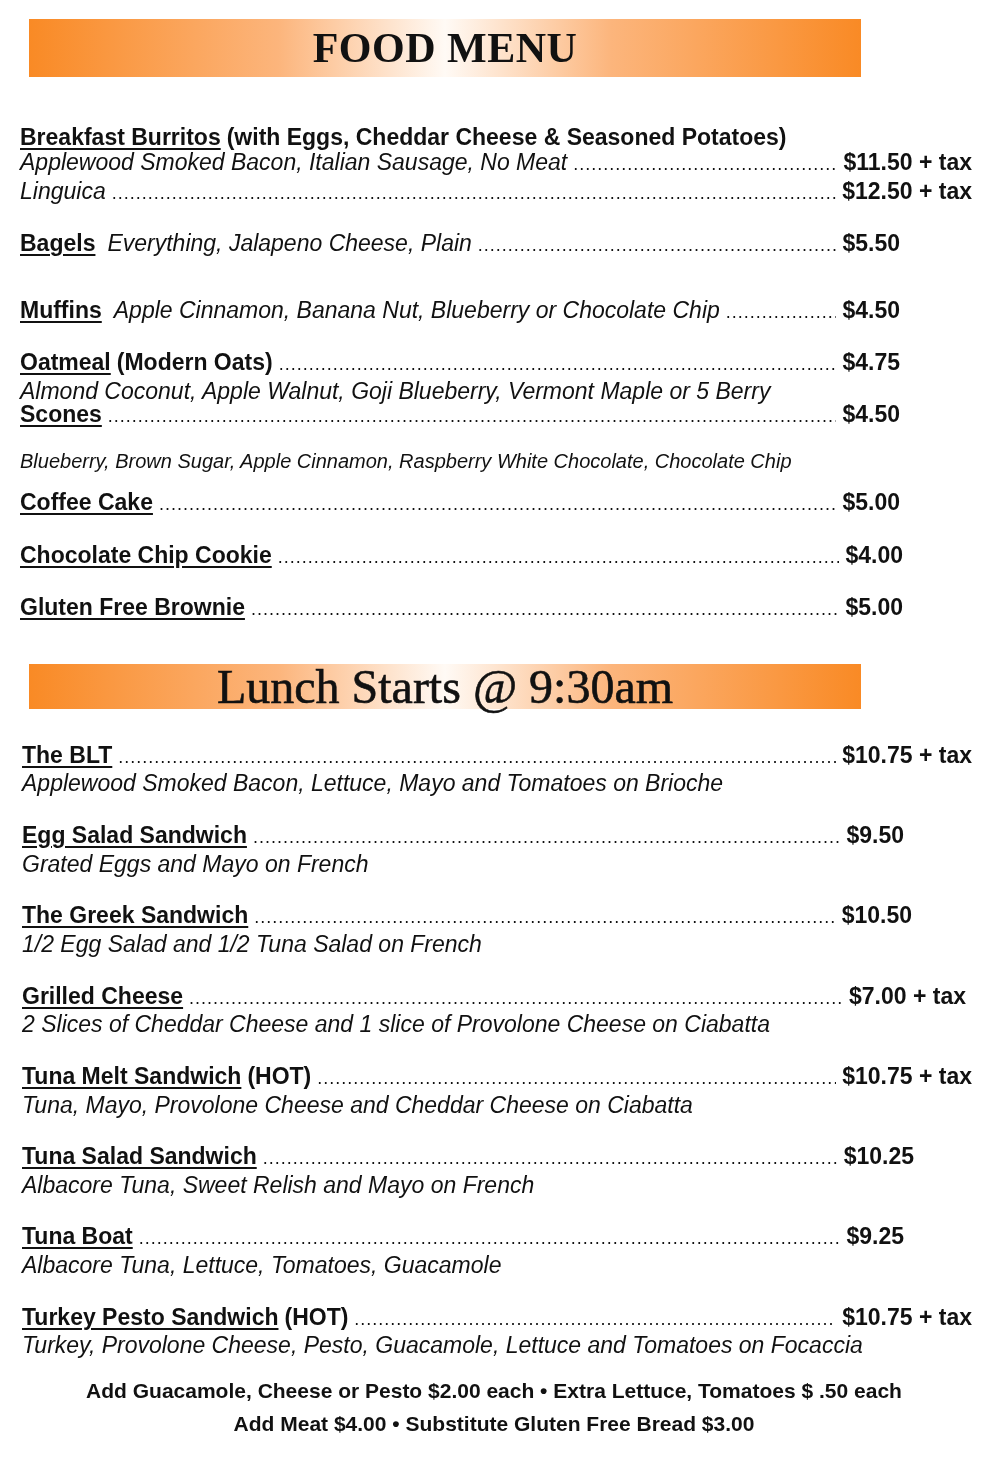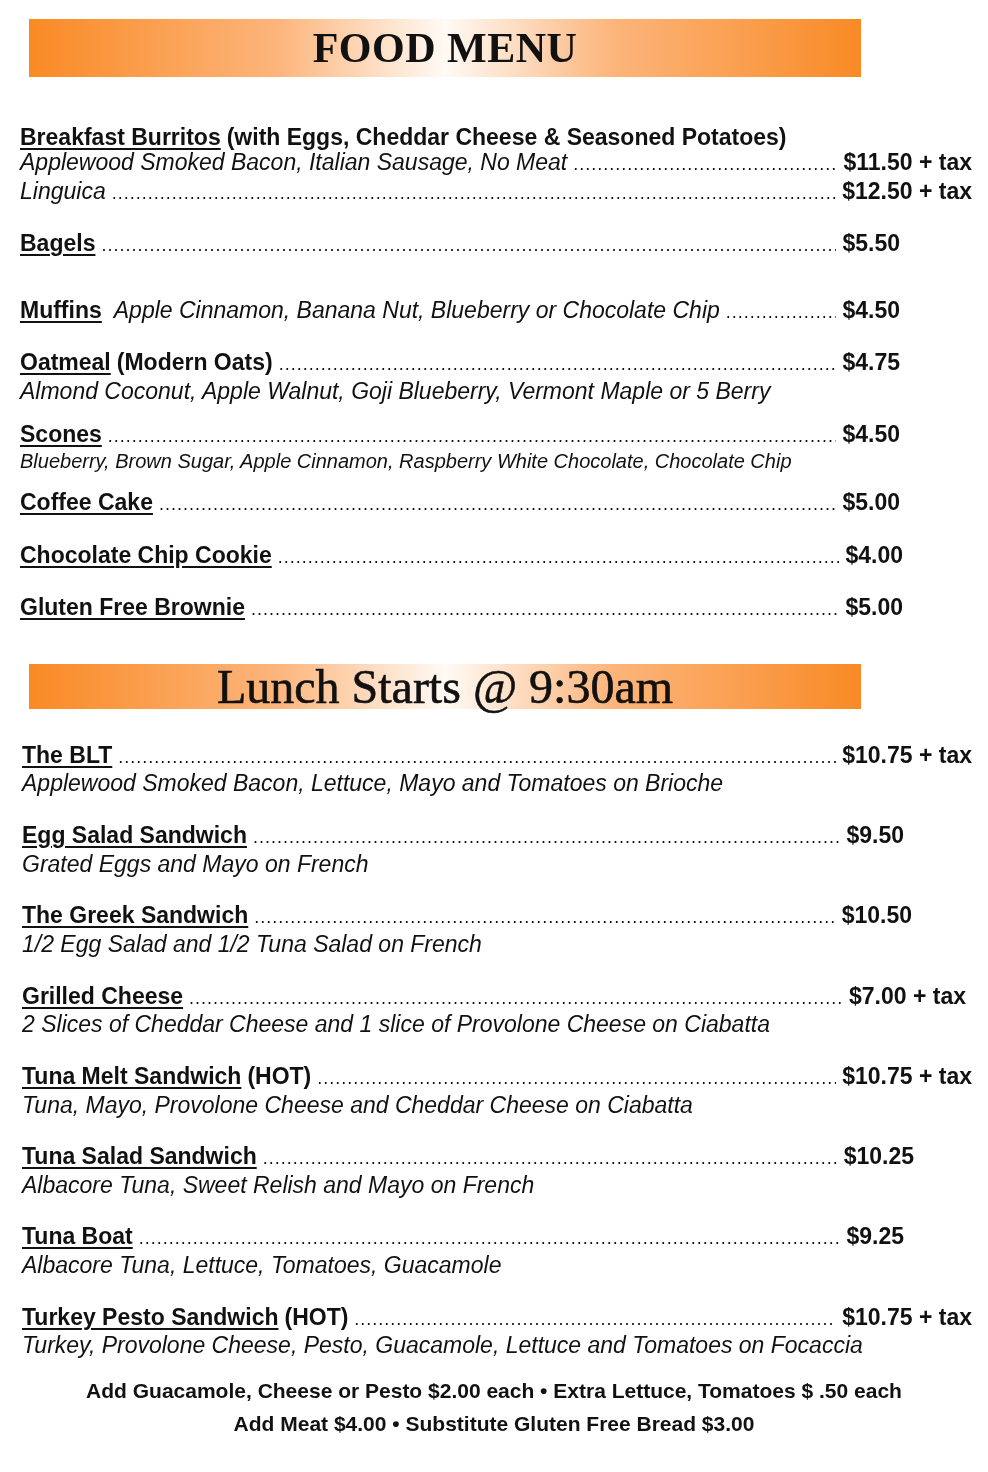--- a/index.html
+++ b/index.html
@@ -44,40 +44,41 @@
   <span class="price">$11.50 + tax</span>
 </div>
 <div class="row" style="left:20px; top:177px; width:952px;">
   <span class="italic-main">Linguica</span>
   <span class="dots"></span>
   <span class="price">$12.50 + tax</span>
 </div>
 
 <div class="row" style="left:20px; top:229px; width:880px;">
   <span class="name">Bagels</span>
+  <span class="inline-desc">Everything, Jalapeno Cheese, Plain</span>
   <span class="dots"></span>
   <span class="price">$5.50</span>
 </div>
 
 <div class="row" style="left:20px; top:296px; width:880px;">
   <span class="name">Muffins</span>
   <span class="inline-desc">Apple Cinnamon, Banana Nut, Blueberry or Chocolate Chip</span>
   <span class="dots"></span>
   <span class="price">$4.50</span>
 </div>
 
 <div class="row" style="left:20px; top:348px; width:880px;">
   <span class="name">Oatmeal</span>
   <span class="paren">(Modern Oats)</span>
   <span class="dots"></span>
   <span class="price">$4.75</span>
 </div>
 <div class="desc" style="left:20px; top:377px;">Almond Coconut, Apple Walnut, Goji Blueberry, Vermont Maple or 5 Berry</div>
 
-<div class="row" style="left:20px; top:420px; width:880px;">
+<div class="row" style="left:20px; top:400px; width:880px;">
   <span class="name">Scones</span>
   <span class="dots"></span>
   <span class="price">$4.50</span>
 </div>
 <div class="desc small" style="left:20px; top:447px;">Blueberry,  Brown Sugar,  Apple Cinnamon, Raspberry White Chocolate, Chocolate Chip</div>
 
 <div class="row" style="left:20px; top:488px; width:880px;">
   <span class="name">Coffee Cake</span>
   <span class="dots"></span>
   <span class="price">$5.00</span>

